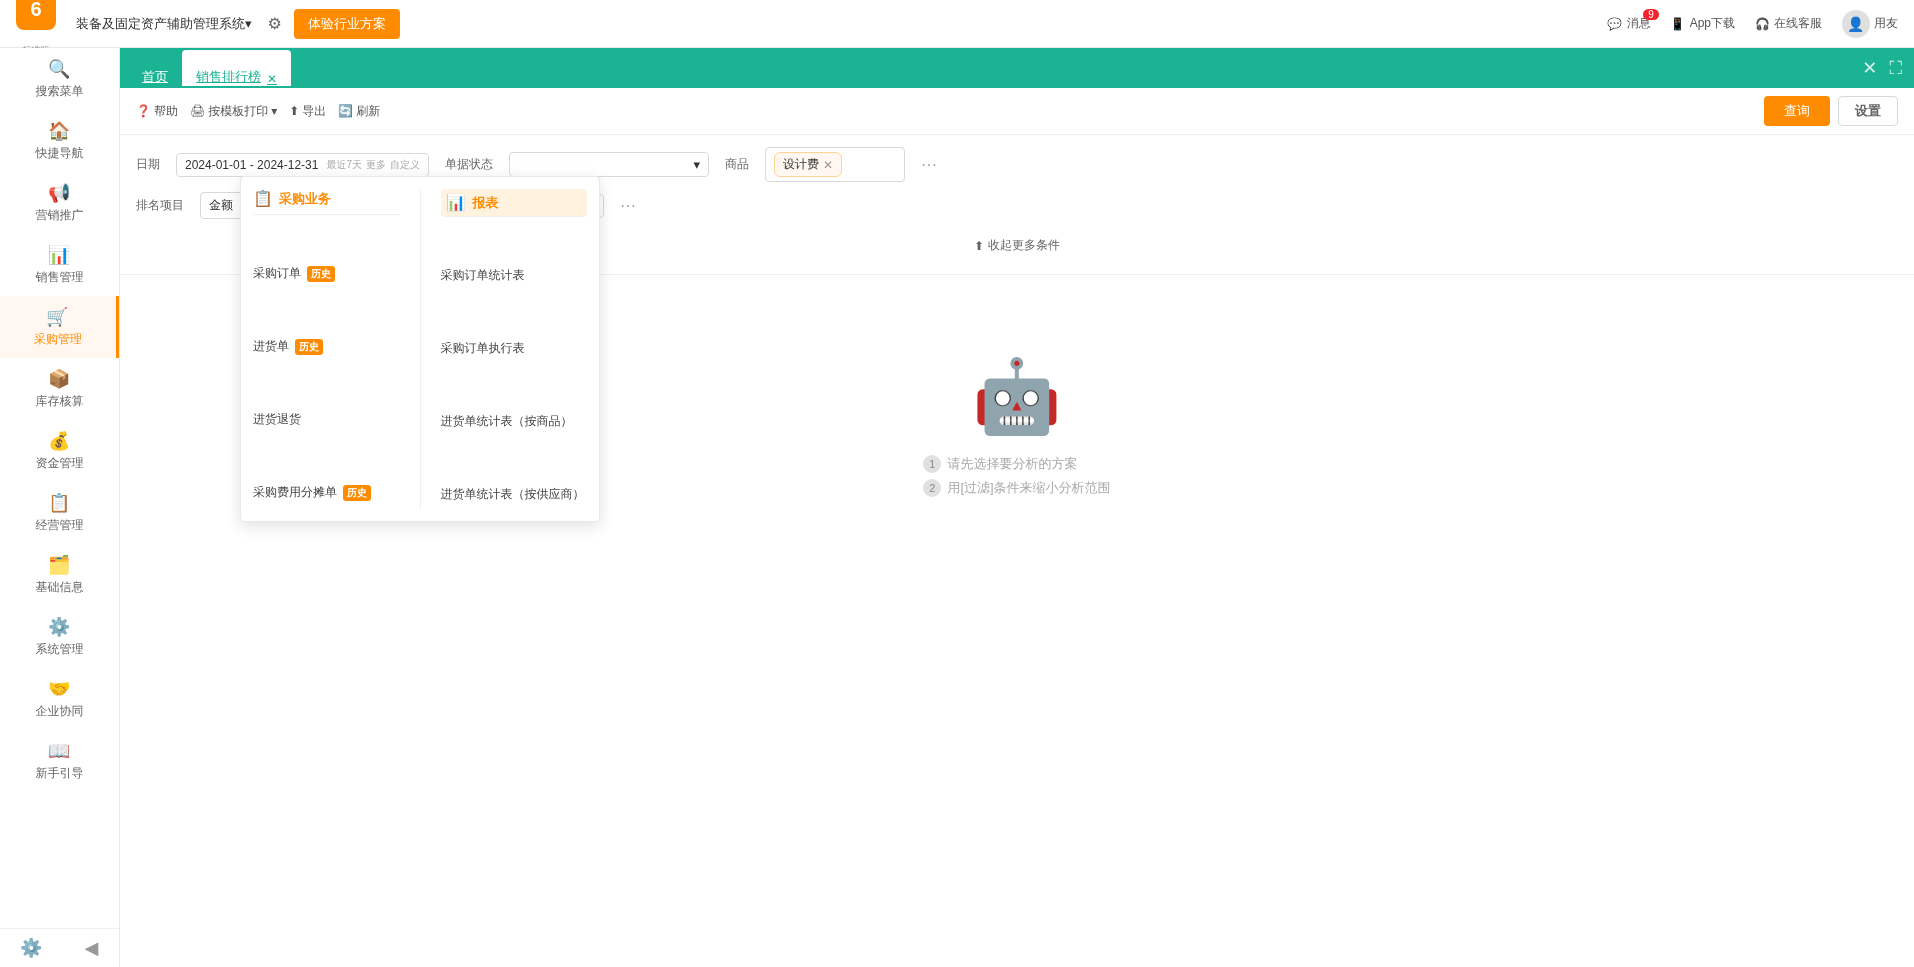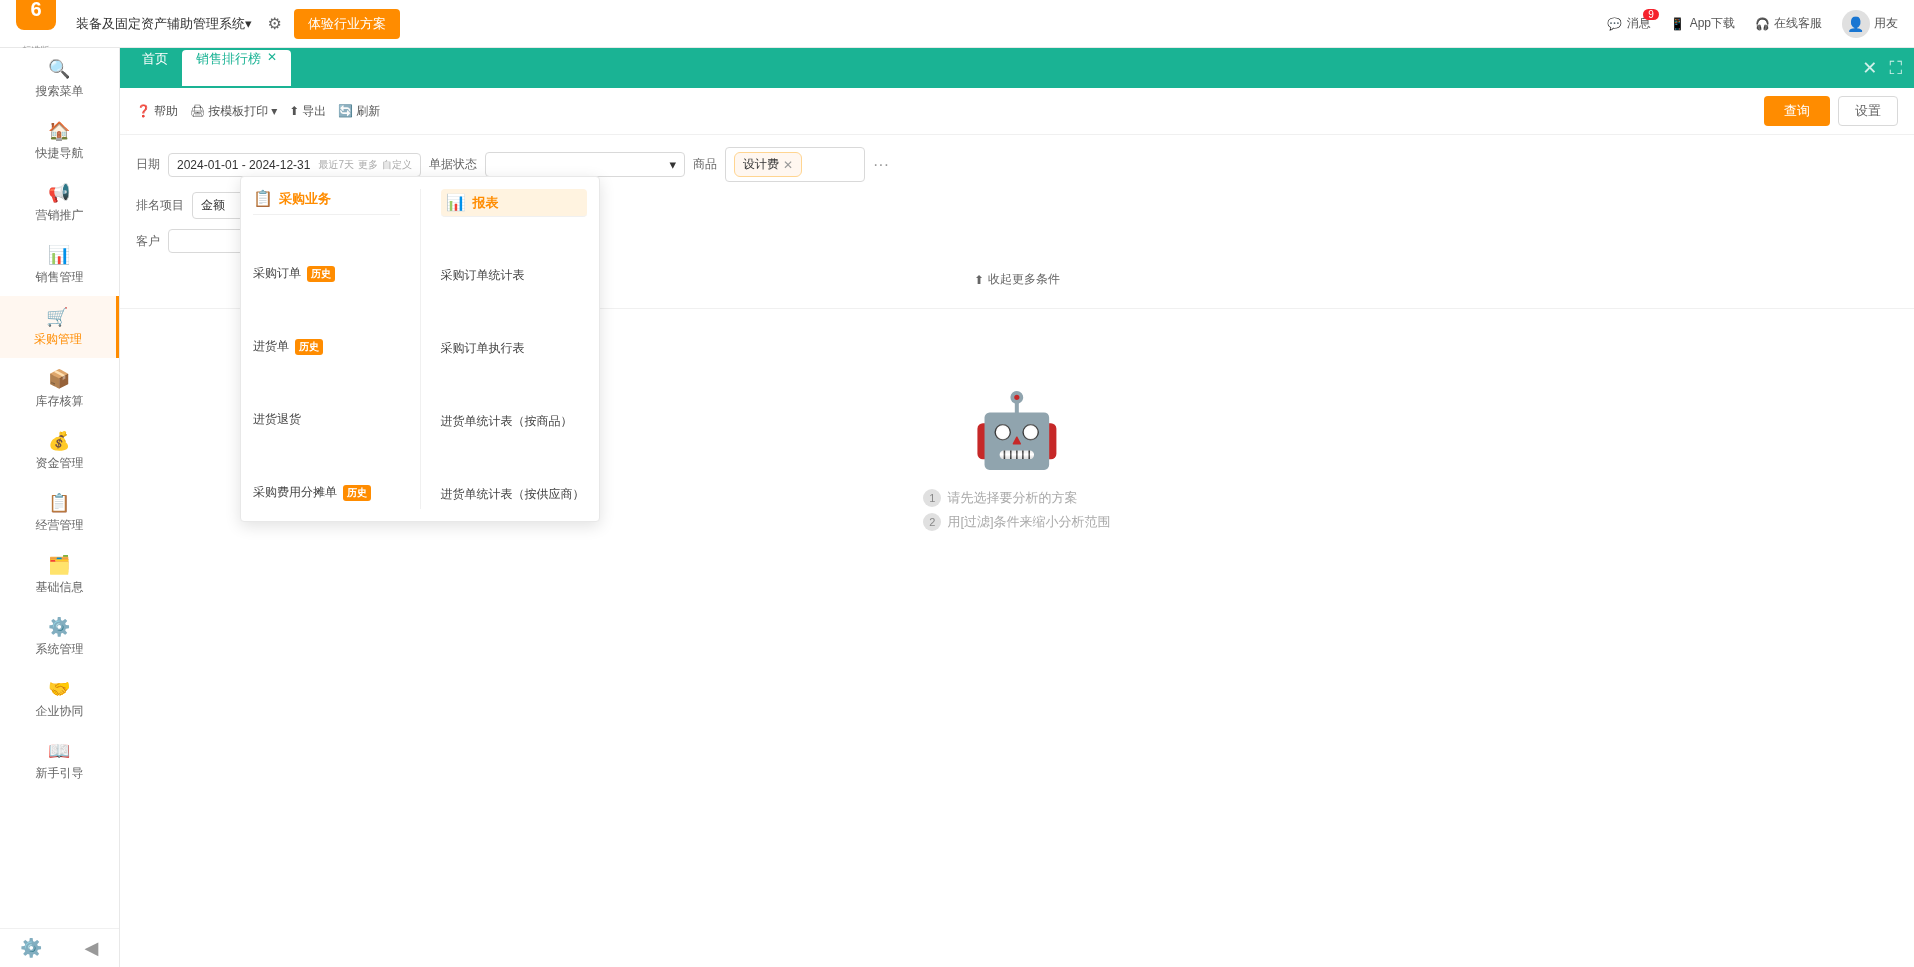--- a/index.html
+++ b/index.html
@@ -27,38 +27,38 @@
     .sidebar-logo-icon { width: 40px; height: 40px; background: #ff8c00; border-radius: 8px; display: flex; align-items: center; justify-content: center; color: #fff; font-size: 20px; font-weight: bold; }
     .sidebar-logo-sub { font-size: 9px; color: #999; margin-top: 14px; }
     .sidebar-nav { flex: 1; overflow-y: auto; }
     .sidebar-item { display: flex; flex-direction: column; align-items: center; padding: 10px 0; cursor: pointer; color: #666; font-size: 12px; gap: 3px; transition: all 0.2s; }
     .sidebar-item.active { color: #ff8c00; background: #fff7f0; border-right: 3px solid #ff8c00; }
     .sidebar-item-icon { font-size: 18px; }
     .sidebar-bottom { padding: 8px 0; border-top: 1px solid #f0f0f0; display: flex; justify-content: space-around; }
     .sidebar-bottom-icon { font-size: 18px; color: #999; cursor: pointer; }
 
     
-    .tab-item { display: flex; align-items: flex-start; padding: 0 14px; height: 36px; color: rgba(255,255,255,0.8); cursor: pointer; font-size: 13px; gap: 6px; border-radius: 4px 4px 0 0; }
+    .tab-item { display: flex; align-items: flex-end; padding: 0 14px; height: 36px; color: rgba(255,255,255,0.8); cursor: pointer; font-size: 13px; gap: 6px; border-radius: 4px 4px 0 0; text-decoration: underline; }
     .tab-item.active { background: #fff; color: #1ab394; }
     .tab-item.home { color: #fff; }
     .tab-close { font-size: 12px; color: rgba(255,255,255,0.7); }
     .tab-item.active .tab-close { color: #1ab394; }
     .tab-spacer { flex: 1; }
     .tab-controls { display: flex; align-items: center; gap: 4px; color: rgba(255,255,255,0.8); font-size: 18px; }
     .tab-ctrl-btn { cursor: pointer; padding: 0 4px; }
 
     
     .filter-area { background: #fff; padding: 12px 16px; border-bottom: 1px solid #f0f0f0; }
-    .filter-row { display: flex; align-items: center; gap: 8px; margin-bottom: 10px; flex-wrap: wrap; }
+    .filter-row { display: flex; align-items: center; gap: 16px; margin-bottom: 10px; flex-wrap: wrap; }
     .filter-label { color: #666; font-size: 12px; white-space: nowrap; }
     .filter-tag { display: flex; align-items: center; gap: 4px; background: #f5f5f5; border: 1px solid #d9d9d9; border-radius: 4px; padding: 3px 8px; font-size: 12px; color: #333; }
     .filter-tag-close { color: #999; cursor: pointer; font-size: 12px; }
     .filter-dots { color: #999; font-size: 16px; cursor: pointer; }
     .btn-query { background: #ff8c00; color: #fff; border: none; border-radius: 4px; padding: 5px 20px; cursor: pointer; font-size: 13px; }
-    .btn-settings { background: #fff; color: #666; border: 1px solid #d9d9d9; border-radius: 4px; padding: 5px 16px; cursor: pointer; font-size: 13px; }
+    .btn-settings { background: #fff; color: #666; border: 1px solid #d9d9d9; border-radius: 4px; padding: 5px 16px; cursor: pointer; font-size: 13px; font-weight: bold; }
     .toolbar-right { display: flex; align-items: center; gap: 12px; color: #555; font-size: 12px; }
     .toolbar-right span { cursor: pointer; display: flex; align-items: center; gap: 3px; }
     .toolbar { display: flex; align-items: center; padding: 8px 16px; border-bottom: 1px solid #f0f0f0; }
     .collapse-btn { display: flex; align-items: center; justify-content: center; gap: 4px; color: #666; font-size: 12px; cursor: pointer; margin: 8px auto; }
 
     
     .empty-state { display: flex; flex-direction: column; align-items: center; justify-content: center; height: 300px; color: #999; }
     .empty-tips { display: flex; flex-direction: column; gap: 6px; color: #aaa; font-size: 13px; }
     .empty-tip { display: flex; align-items: center; gap: 6px; }
     .tip-num { width: 18px; height: 18px; background: #e0e0e0; border-radius: 50%; display: flex; align-items: center; justify-content: center; font-size: 11px; color: #888; }
@@ -245,27 +245,20 @@
               <span style="flex:1;font-size:12px;">金额</span>
               <span>▾</span>
             </div>
             <span class="filter-dots" style="margin-left:4px;">···</span>
             <span class="filter-label">业务员</span>
             <div style="display:flex;align-items:center;gap:4px;border:1px solid #d9d9d9;border-radius:4px;padding:4px 8px;min-width:160px;background:#fff;">
               <span style="flex:1;color:#ccc;font-size:12px;">&nbsp;</span>
             </div>
             <span class="filter-dots">···</span>
           </div>
-          <div class="filter-row">
-            <span class="filter-label">客户</span>
-            <div style="display:flex;align-items:center;gap:4px;border:1px solid #d9d9d9;border-radius:4px;padding:4px 8px;min-width:160px;background:#fff;">
-              <span style="flex:1;color:#ccc;font-size:12px;">&nbsp;</span>
-            </div>
-            <span class="filter-dots">···</span>
-          </div>
           <div style="display:flex;justify-content:center;margin-top:4px;">
             <div class="collapse-btn">
               <span>⬆</span>
               <span>收起更多条件</span>
             </div>
           </div>
         </div>
 
         <div class="empty-state">
           <div style="font-size:72px;color:#f0a070;margin-bottom:16px;">🤖</div>

